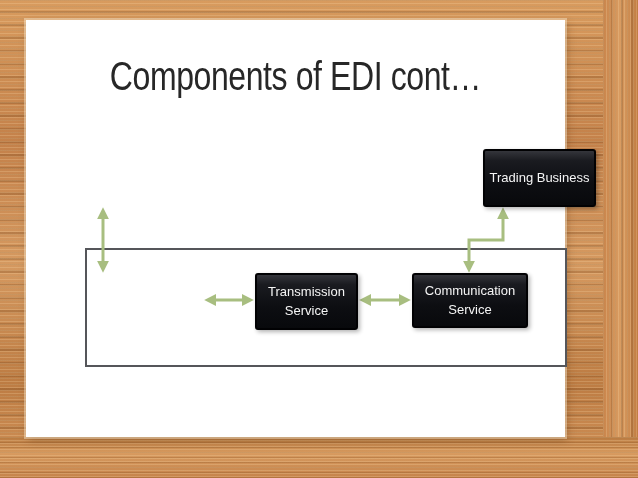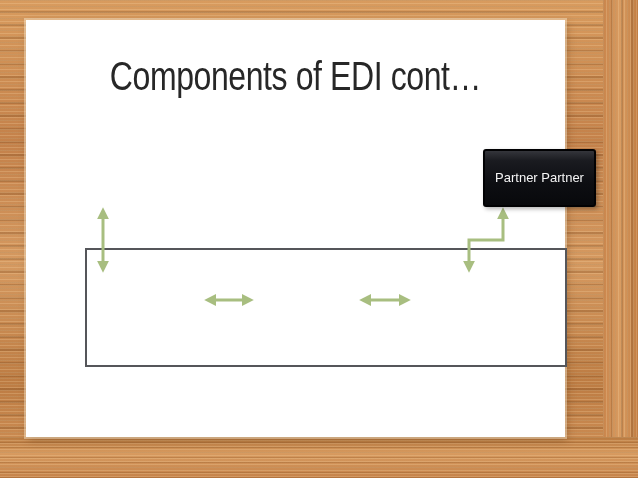--- a/index.html
+++ b/index.html
@@ -82,20 +82,26 @@
         </marker>
       </defs>
       <line x1="77" y1="192" x2="77" y2="248" stroke-width="3" fill="none" marker-start="url(#arrowhead)" marker-end="url(#arrowhead)" stroke="#a8be80"></line>
       <line x1="183" y1="280" x2="223" y2="280" stroke-width="3" fill="none" marker-start="url(#arrowhead)" marker-end="url(#arrowhead)" stroke="#a8be80"></line>
       <line x1="338" y1="280" x2="380" y2="280" stroke-width="3" fill="none" marker-start="url(#arrowhead)" marker-end="url(#arrowhead)" stroke="#a8be80"></line>
       <polyline points="477,192 477,220 443,220 443,248" stroke-width="3" fill="none" marker-start="url(#arrowhead)" marker-end="url(#arrowhead)" stroke="#a8be80"></polyline>
     </svg>
 
 
     <div class="node" style="left:457px;top:129px;width:113px;height:58px">
-      <span>Partner Partner</span>
+      <span>Trading Business</span>
     </div>
 
 
+    <div class="node" style="left:229px;top:253px;width:103px;height:57px">
+      <span>Transmission Service</span>
+    </div>
 
+    <div class="node" style="left:386px;top:253px;width:116px;height:55px">
+      <span>Communication Service</span>
+    </div>
 
   </div>
 </div>
 
 </body></html>

